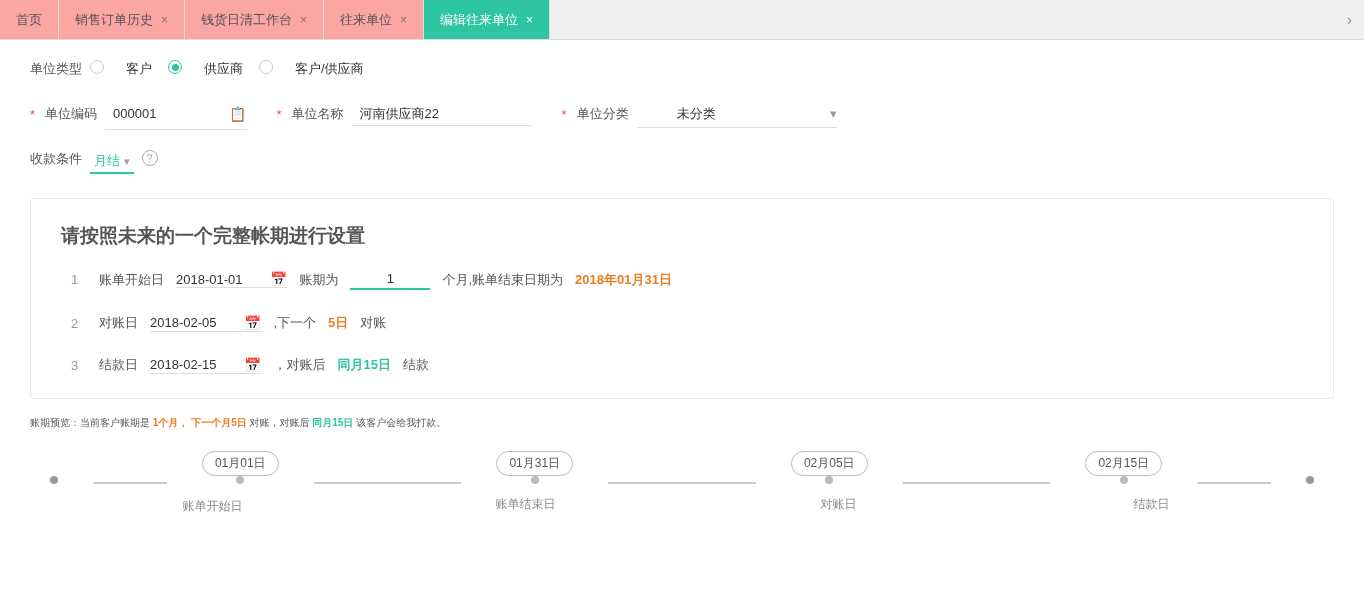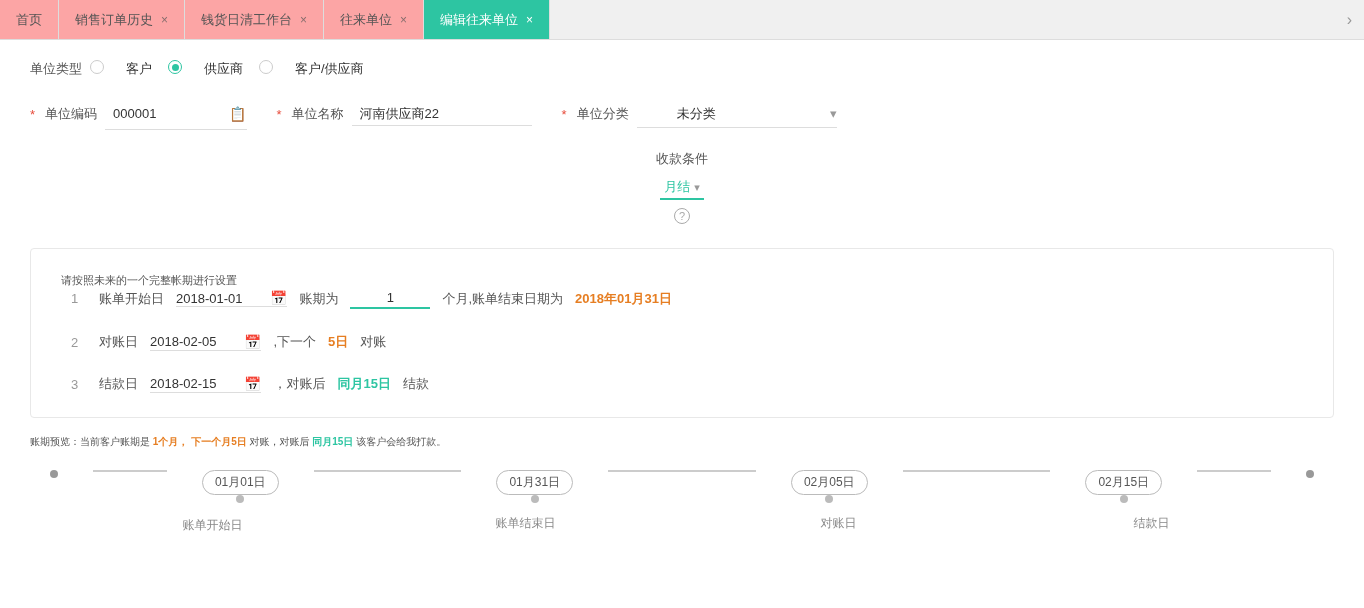--- a/index.html
+++ b/index.html
@@ -155,24 +155,22 @@
       color: #333;
       margin-left: 40px;
     }
     .select-category-chevron {
       color: #999;
     }
 
     
     .payment-row {
       display: flex;
-      align-items: center;
       gap: 8px;
       margin-bottom: 24px;
-      flex-direction: column;
     }
     .payment-select-wrapper {
       display: flex;
       align-items: center;
       border-bottom: 2px solid #2dc5a2;
       padding: 2px 4px;
       gap: 4px;
     }
     .payment-select-text {
       color: #2dc5a2;
@@ -194,22 +192,24 @@
     }
 
     
     .period-box {
       border: 1px solid #e8e8e8;
       border-radius: 4px;
       padding: 24px 30px;
       margin-bottom: 16px;
     }
     .period-hint {
-      font-size: 11px;
-      color: #555;
+      font-size: 19px;
+      color: #555;
+      margin-bottom: 20px;
+      font-weight: bold;
     }
     .period-row {
       display: flex;
       align-items: center;
       gap: 12px;
       margin-bottom: 24px;
       padding-left: 10px;
     }
     .period-num {
       color: #999;
@@ -427,21 +427,21 @@
   <div class="preview-text">
     <span>账期预览：当前客户账期是</span>
     <span class="highlight-orange">1个月，</span>
     <span class="highlight-orange">下一个月5日</span>
     <span>对账，对账后</span>
     <span class="highlight-teal">同月15日</span>
     <span>该客户会给我打款。</span>
   </div>
 
   <div style="padding: 0 20px;">
-    <div class="tl-row" style="align-items:flex-start;gap:35px;">
+    <div class="tl-row" style="align-items:flex-end;gap:35px;">
 
       <div class="tl-node">
         <div class="tl-dot tl-dot-filled"></div>
       </div>
       <div style="flex:1; height:2px; background:#ccc;"></div>
 
       <div class="tl-section">
         <div class="tl-badge">01月01日</div>
         <div class="tl-dot"></div>
       </div>

